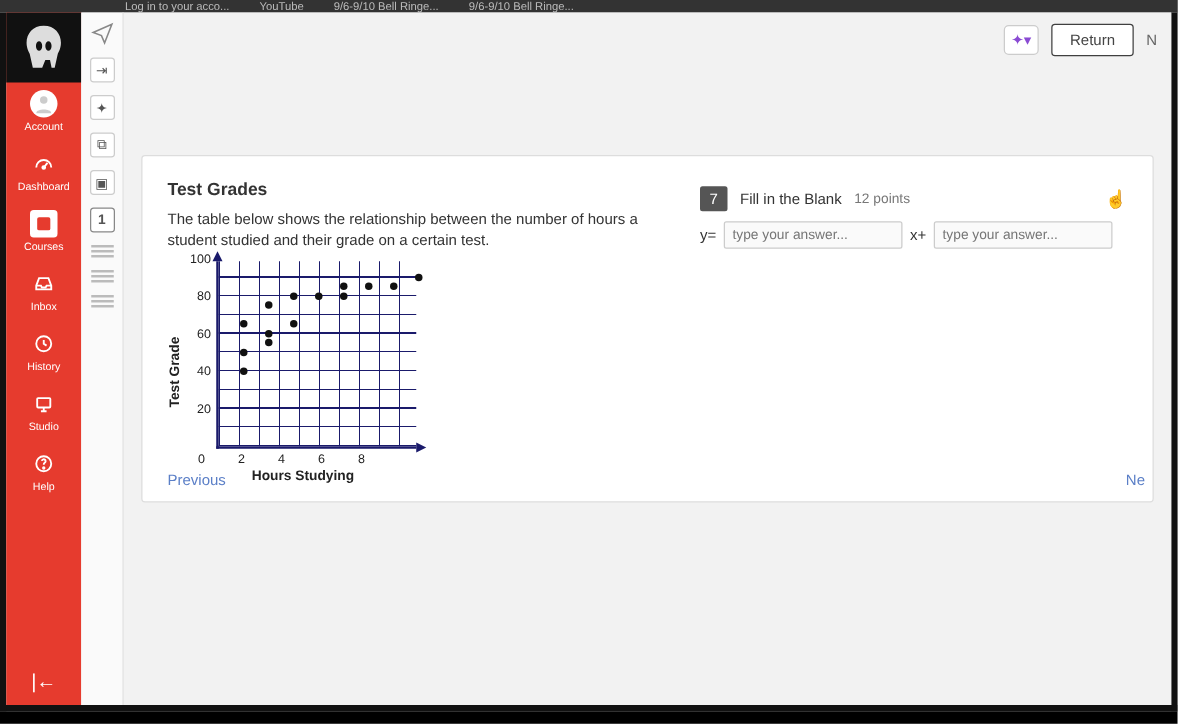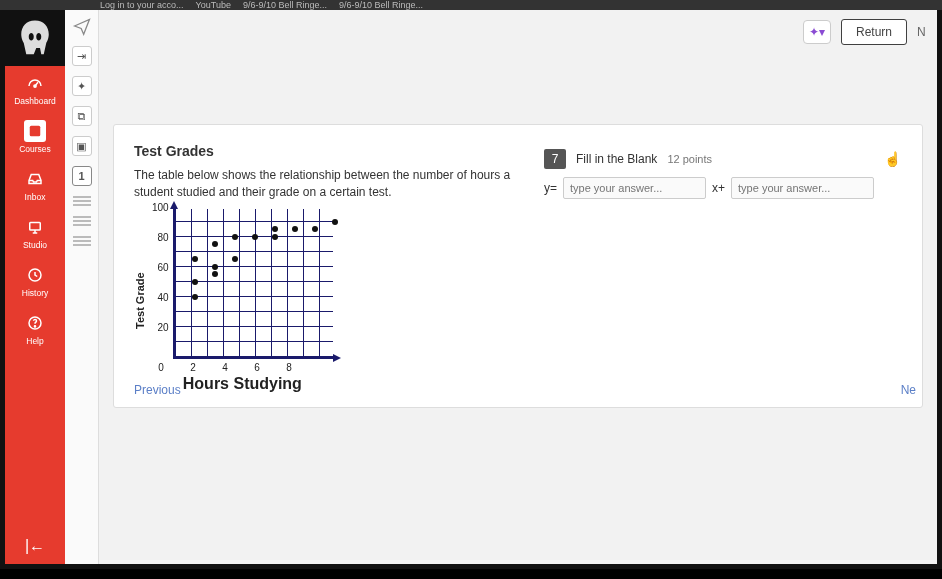--- a/index.html
+++ b/index.html
@@ -1,17 +1,17 @@
 <!DOCTYPE html>
 <html><head>
 <meta charset="utf-8">
 <style>
   * { box-sizing: border-box; margin: 0; padding: 0; }
   body { font-family: Arial, Helvetica, sans-serif; background:#000; width:942px; height:579px; overflow:hidden; position:relative; }
-  .browser-tabs { height:10px; background:#333; color:#bbb; font-size:9px; display:flex; align-items:flex-end; gap:12px; padding:0 100px; }
+  .browser-tabs { height:10px; background:#333; color:#bbb; font-size:9px; display:flex; align-items:flex-end; gap:24px; padding:0 100px; }
   .browser-tabs span { white-space:nowrap; }
   .app { display:flex; height:559px; background:#efefef; border:5px solid #111; border-top:none; position:relative; }
   .global-nav { width:60px; background:#e63b2e; display:flex; flex-direction:column; align-items:center; padding-top:0; color:#fff; font-size:9px; }
   .spartan { width:60px; height:56px; background:#111; display:flex; align-items:center; justify-content:center; }
   .spartan svg { width:40px; height:40px; }
   .nav-item { width:60px; padding:6px 0 8px; display:flex; flex-direction:column; align-items:center; gap:2px; cursor:pointer; }
   .nav-item .ico { width:22px; height:22px; border-radius:50%; display:flex; align-items:center; justify-content:center; }
   .nav-item .ico svg { width:18px; height:18px; }
   .nav-item span { font-size:8.5px; }
   .nav-spacer { flex:1; }
@@ -19,40 +19,40 @@
   .toolstrip { width:34px; background:#fafafa; border-right:1px solid #ddd; display:flex; flex-direction:column; align-items:center; padding-top:6px; gap:10px; }
   .toolstrip .paper-plane { width:20px; height:20px; color:#666; }
   .toolstrip .tbtn { width:20px; height:20px; border:1px solid #ccc; border-radius:3px; background:#fff; display:flex; align-items:center; justify-content:center; font-size:11px; color:#555; cursor:pointer; }
   .toolstrip .lines { width:18px; display:flex; flex-direction:column; gap:2px; }
   .toolstrip .lines i { display:block; height:2px; background:#bbb; }
   .main { flex:1; display:flex; flex-direction:column; background:#f2f2f2; position:relative; }
   .topbar { height:44px; display:flex; align-items:center; justify-content:flex-end; padding:0 10px; gap:10px; }
   .chip { width:28px; height:24px; background:#fff; border:1px solid #ccc; border-radius:4px; display:flex; align-items:center; justify-content:center; font-size:12px; color:#8a4bd3; cursor:pointer; }
   .return-btn { background:#fff; border:1px solid #404040; border-radius:3px; padding:5px 14px; font-size:12px; color:#444; cursor:pointer; }
   .n-stub { width:10px; font-size:12px; color:#666; }
-  .card { margin:70px 14px 0 14px; background:#fff; border:1px solid #ddd; border-radius:3px; padding:18px 20px 14px; display:flex; gap:20px; position:relative; }
+  .card { margin:70px 14px 0 14px; background:#fff; border:1px solid #ddd; border-radius:3px; padding:18px 20px 14px; display:flex; gap:36px; position:relative; }
   .left { width:390px; }
   .title { font-weight:bold; font-size:14px; color:#333; margin-bottom:8px; }
   .desc { font-size:12px; color:#333; line-height:1.4; margin-bottom:8px; }
   .chart-box { display:flex; gap:6px; }
   .ylabel { writing-mode:vertical-rl; transform:rotate(180deg); font-size:11px; font-weight:bold; color:#222; text-align:center; }
   .plot-wrap { display:flex; flex-direction:column; align-items:center; }
   .plot-row { display:flex; align-items:flex-start; }
   .yticks { display:flex; flex-direction:column; justify-content:space-between; height:150px; margin-right:4px; font-size:10px; color:#222; text-align:right; }
   .yticks div { height:0; line-height:0; transform:translateY(-1px); }
   .grid { position:relative; width:160px; height:150px; border-left:2px solid #1a1a6b; border-bottom:2px solid #1a1a6b; background:
     repeating-linear-gradient(to right, #1a1a6b 0 1px, transparent 1px 16px),
     repeating-linear-gradient(to top, #1a1a6b 0 1px, transparent 1px 15px);
   }
   .grid .arrow-up { position:absolute; top:-8px; left:-5px; width:0; height:0; border-left:4px solid transparent; border-right:4px solid transparent; border-bottom:8px solid #1a1a6b; }
   .grid .arrow-right { position:absolute; right:-8px; bottom:-5px; width:0; height:0; border-top:4px solid transparent; border-bottom:4px solid transparent; border-left:8px solid #1a1a6b; }
   .dot { position:absolute; width:6px; height:6px; background:#111; border-radius:50%; transform:translate(-3px,3px); }
   .xticks { display:flex; width:160px; margin-left:0; font-size:10px; color:#222; margin-top:3px; }
   .xticks div { width:32px; text-align:left; transform:translateX(-4px); }
-  .xlabel { font-size:16px; font-weight:bold; color:#222; margin-top:2px; }
+  .xlabel { font-size:11px; font-weight:bold; color:#222; margin-top:2px; }
   .right { flex:1; padding-top:6px; }
   .qhead { display:flex; align-items:center; gap:10px; font-size:12px; color:#333; }
   .qnum { background:#555; color:#fff; width:22px; height:20px; display:flex; align-items:center; justify-content:center; font-size:12px; border-radius:2px; }
   .qtype { font-weight:500; }
   .qpts { color:#777; font-size:11px; }
   .hand { margin-left:auto; font-size:14px; }
   .prompt { font-size:12px; color:#333; margin-top:12px; }
   .eq { display:flex; align-items:center; gap:6px; margin-top:8px; font-size:12px; color:#333; }
   .eq input { border:1px solid #ccc; background:#fafafa; padding:4px 6px; font-size:11px; color:#666; width:143px; border-radius:2px; }
   .cardfoot { position:absolute; left:20px; bottom:10px; font-size:12px; color:#5b7fc7; cursor:pointer; }
@@ -70,20 +70,29 @@
 
 <div class="app">
 
   <div class="global-nav">
     <div class="spartan">
       <svg viewBox="0 0 64 64">
           <path fill="#ddd" d="M32 4c14 0 22 10 22 22 0 8-4 14-4 14l-4 18H42l-2-10h-6l-4 10H18l-4-18s-4-6-4-14C10 14 18 4 32 4zm-6 20c-2 0-4 2-4 6s2 6 4 6 4-2 4-6-2-6-4-6zm12 0c-2 0-4 2-4 6s2 6 4 6 4-2 4-6-2-6-4-6z"></path>
         </svg>
     </div>
     <div class="nav-item">
+      <div class="ico" style="background:#fff;">
+        <svg viewBox="0 0 24 24">
+            <circle cx="12" cy="8" r="4" fill="#ccc"></circle>
+            <path d="M4 22c0-5 16-5 16 0" fill="#ccc"></path>
+          </svg>
+      </div>
+      <span>Account</span>
+    </div>
+    <div class="nav-item">
       <div class="ico">
         <svg viewBox="0 0 24 24" fill="none" stroke="#fff" stroke-width="2">
             <path d="M4 16a8 8 0 0 1 16 0"></path>
             <circle cx="12" cy="16" r="1.5" fill="#fff"></circle>
             <path d="M12 16l4-5"></path>
           </svg>
       </div>
       <span>Dashboard</span>
     </div>
     <div class="nav-item">
@@ -99,34 +108,34 @@
         <svg viewBox="0 0 24 24" fill="none" stroke="#fff" stroke-width="2">
             <path d="M4 14l3-8h10l3 8v4H4z"></path>
             <path d="M4 14h5l1 2h4l1-2h5"></path>
           </svg>
       </div>
       <span>Inbox</span>
     </div>
     <div class="nav-item">
       <div class="ico">
         <svg viewBox="0 0 24 24" fill="none" stroke="#fff" stroke-width="2">
+            <circle cx="12" cy="12" r="8"></circle>
+            <path d="M12 8v4l3 2"></path>
+          </svg>
+      </div>
+      <span>History</span>
+    </div>
+    <div class="nav-item">
+      <div class="ico">
+        <svg viewBox="0 0 24 24" fill="none" stroke="#fff" stroke-width="2">
             <rect x="5" y="6" width="14" height="10" rx="1"></rect>
             <path d="M9 20h6M12 16v4"></path>
           </svg>
       </div>
       <span>Studio</span>
-    </div>
-    <div class="nav-item">
-      <div class="ico">
-        <svg viewBox="0 0 24 24" fill="none" stroke="#fff" stroke-width="2">
-            <circle cx="12" cy="12" r="8"></circle>
-            <path d="M12 8v4l3 2"></path>
-          </svg>
-      </div>
-      <span>History</span>
     </div>
     <div class="nav-item">
       <div class="ico">
         <svg viewBox="0 0 24 24" fill="none" stroke="#fff" stroke-width="2">
             <circle cx="12" cy="12" r="8"></circle>
             <path d="M10 9a2 2 0 1 1 3 2c-1 .6-1 1-1 2"></path>
             <circle cx="12" cy="16.5" r="0.8" fill="#fff"></circle>
           </svg>
       </div>
       <span>Help</span>

